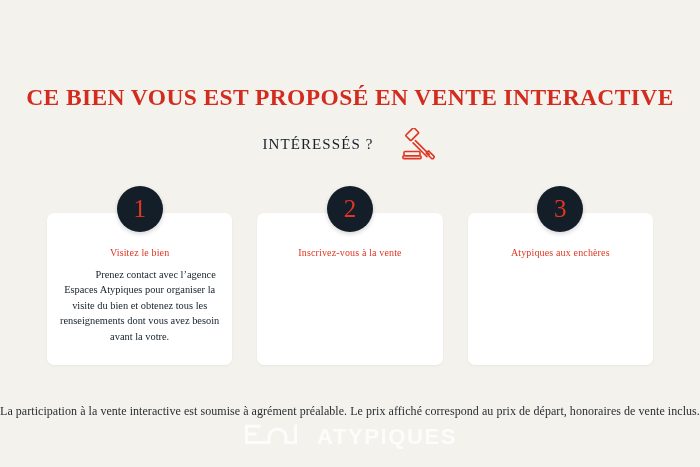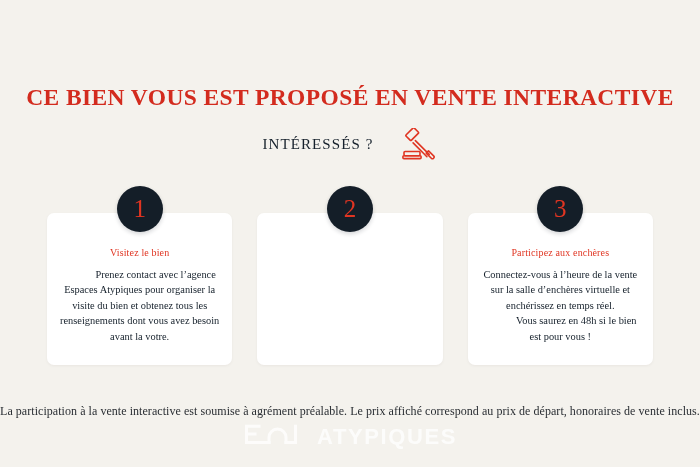--- a/index.html
+++ b/index.html
@@ -182,26 +182,26 @@
   <div class="cards">
 
     <div class="card">
       <div class="badge">1</div>
       <div class="card-title">Visitez le bien</div>
       <p class="card-body"><b>Prenez contact avec l’agence Espaces Atypiques</b><span> pour organiser la visite du bien et obtenez tous les renseignements dont vous avez besoin avant la votre.</span></p>
     </div>
 
     <div class="card">
       <div class="badge">2</div>
+      <div class="card-title">Inscrivez-vous à la vente</div>
     </div>
 
     <div class="card">
       <div class="badge">3</div>
-      <div class="card-title">Participez aux enchères</div>
-      <p class="card-body"><span>Connectez-vous à l’heure de la vente sur la salle d’enchères virtuelle et enchérissez en temps réel. </span><b>Vous saurez en 48h si le bien est pour vous !</b></p>
+      <div class="card-title">Atypiques aux enchères</div>
     </div>
 
   </div>
 
   <div class="footnote">La participation à la vente interactive est soumise à agrément préalable. Le prix affiché correspond au prix de départ, honoraires de vente inclus.</div>
 
   <div class="watermark">
     <span>
       <svg class="wm-mark" viewBox="0 0 62 26" fill="none" xmlns="http://www.w3.org/2000/svg">
         <g stroke="#ffffff" stroke-width="3" fill="none" stroke-linecap="square">

